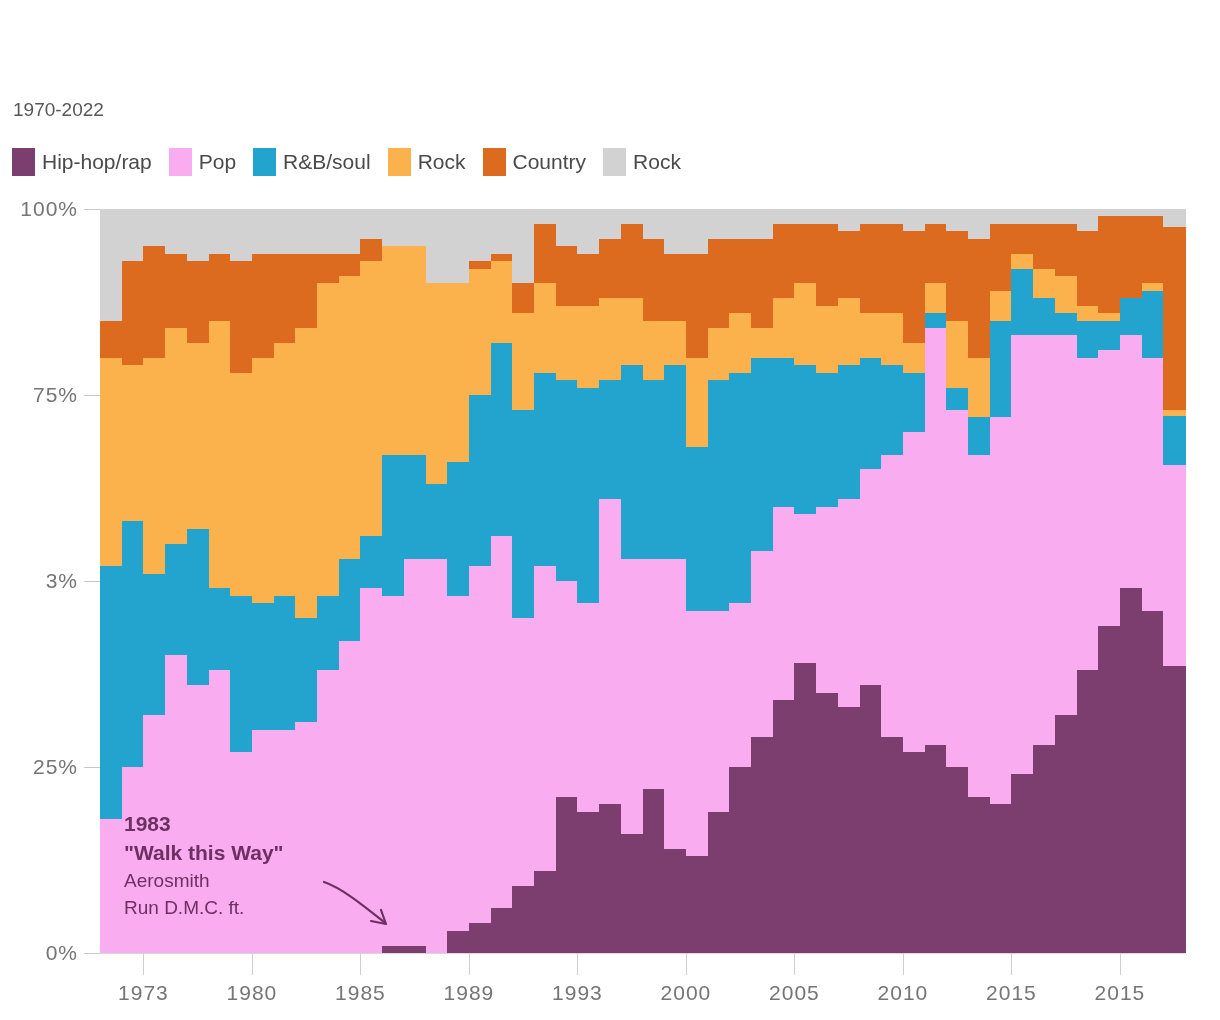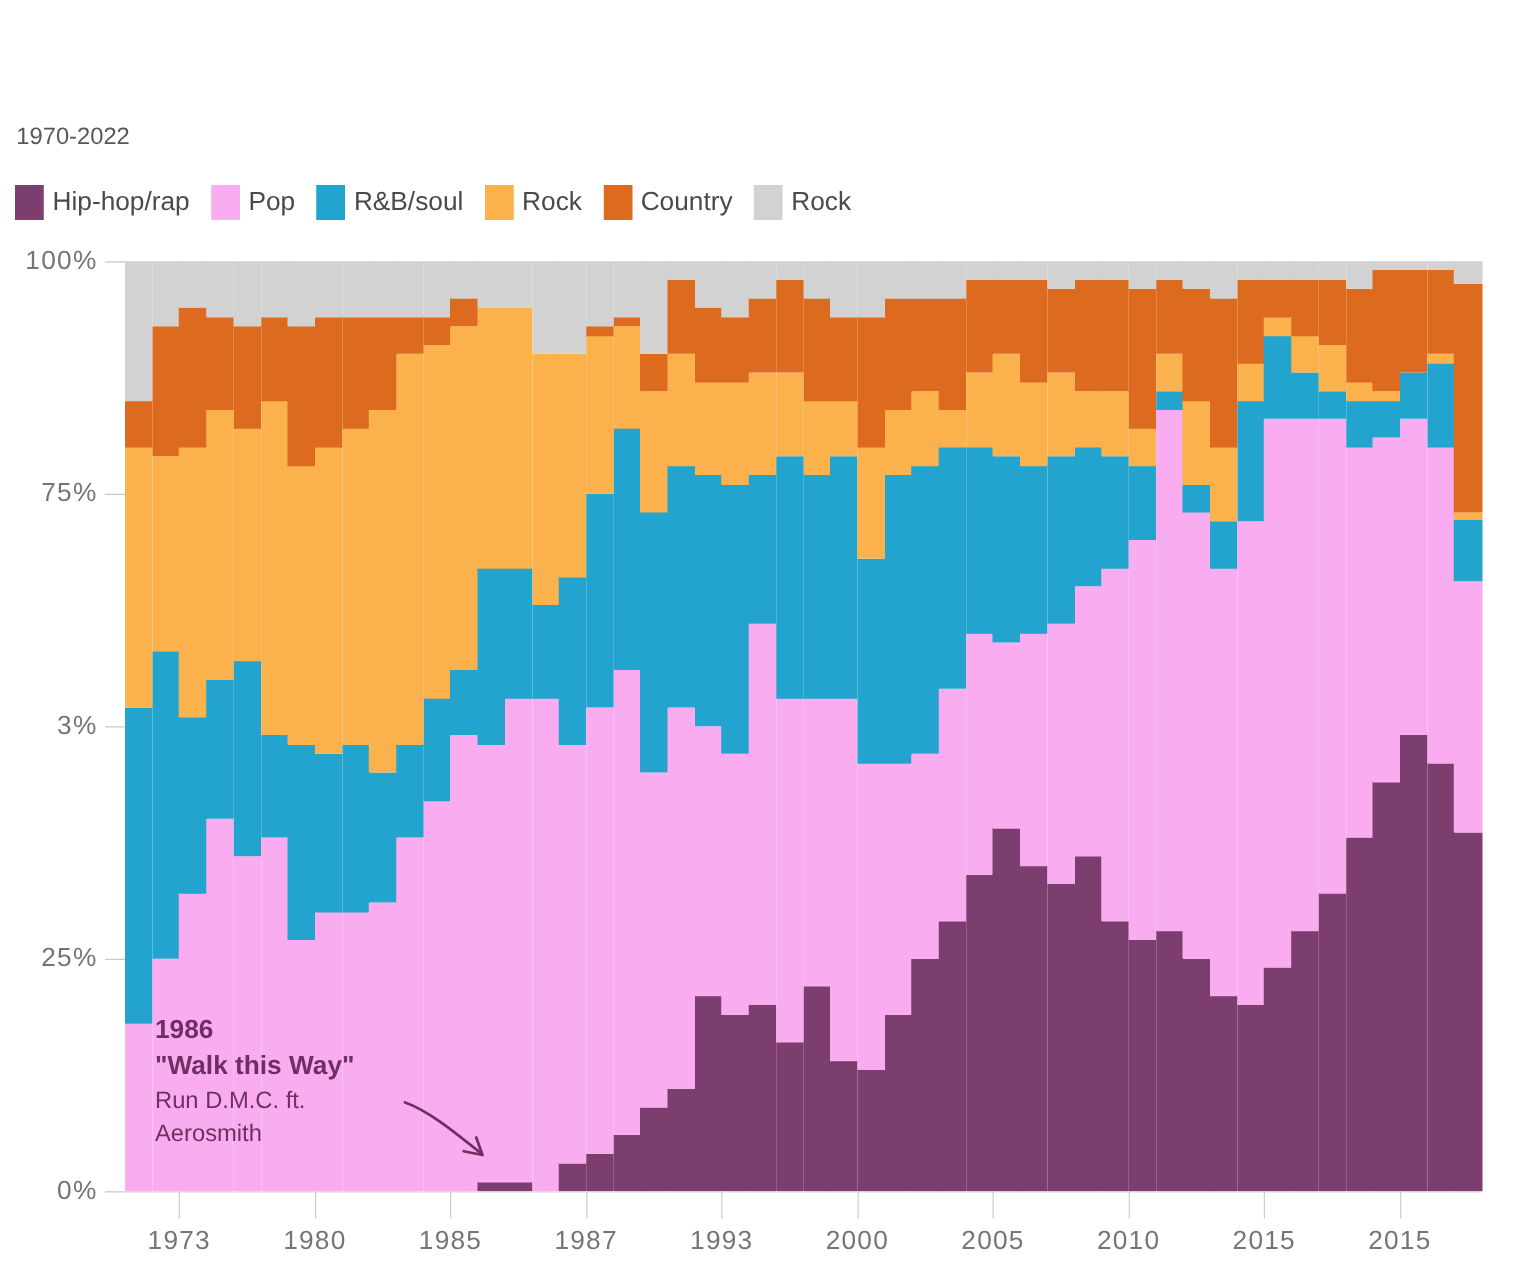--- a/index.html
+++ b/index.html
@@ -601,40 +601,40 @@
 
   <div class="baseline"></div>
   <div class="xaxis" id="xaxis">
       <div class="xtick-mark" style="left: 143.4px;"></div>
       <div class="xtick-label" style="left: 143.4px;">1973</div>
       <div class="xtick-mark" style="left: 251.9px;"></div>
       <div class="xtick-label" style="left: 251.9px;">1980</div>
       <div class="xtick-mark" style="left: 360.4px;"></div>
       <div class="xtick-label" style="left: 360.4px;">1985</div>
       <div class="xtick-mark" style="left: 468.9px;"></div>
-      <div class="xtick-label" style="left: 468.9px;">1987</div>
+      <div class="xtick-label" style="left: 468.9px;">1989</div>
       <div class="xtick-mark" style="left: 577.4px;"></div>
       <div class="xtick-label" style="left: 577.4px;">1993</div>
       <div class="xtick-mark" style="left: 685.9px;"></div>
       <div class="xtick-label" style="left: 685.9px;">2000</div>
       <div class="xtick-mark" style="left: 794.4px;"></div>
       <div class="xtick-label" style="left: 794.4px;">2005</div>
       <div class="xtick-mark" style="left: 902.9px;"></div>
       <div class="xtick-label" style="left: 902.9px;">2010</div>
       <div class="xtick-mark" style="left: 1011.4px;"></div>
       <div class="xtick-label" style="left: 1011.4px;">2015</div>
       <div class="xtick-mark" style="left: 1119.9px;"></div>
       <div class="xtick-label" style="left: 1119.9px;">2015</div>
     </div>
 
   <div class="annotation">
-    <div class="anno-year">1986</div>
+    <div class="anno-year">1983</div>
     <div class="anno-song">"Walk this Way"</div>
+    <div class="anno-artist">Aerosmith</div>
     <div class="anno-artist">Run D.M.C. ft.</div>
-    <div class="anno-artist">Aerosmith</div>
   </div>
 
   <svg class="anno-arrow" width="80" height="56" viewBox="0 0 80 56">
     <path d="M2,4 C20,10 42,28 62,44" stroke="#6E2F63" stroke-width="2.2" fill="none" stroke-linecap="round"></path>
     <path d="M49,43 L64,46 L59,32" stroke="#6E2F63" stroke-width="2.2" fill="none" stroke-linecap="round" stroke-linejoin="round"></path>
   </svg>
 
 </div>
 
 </body></html>

